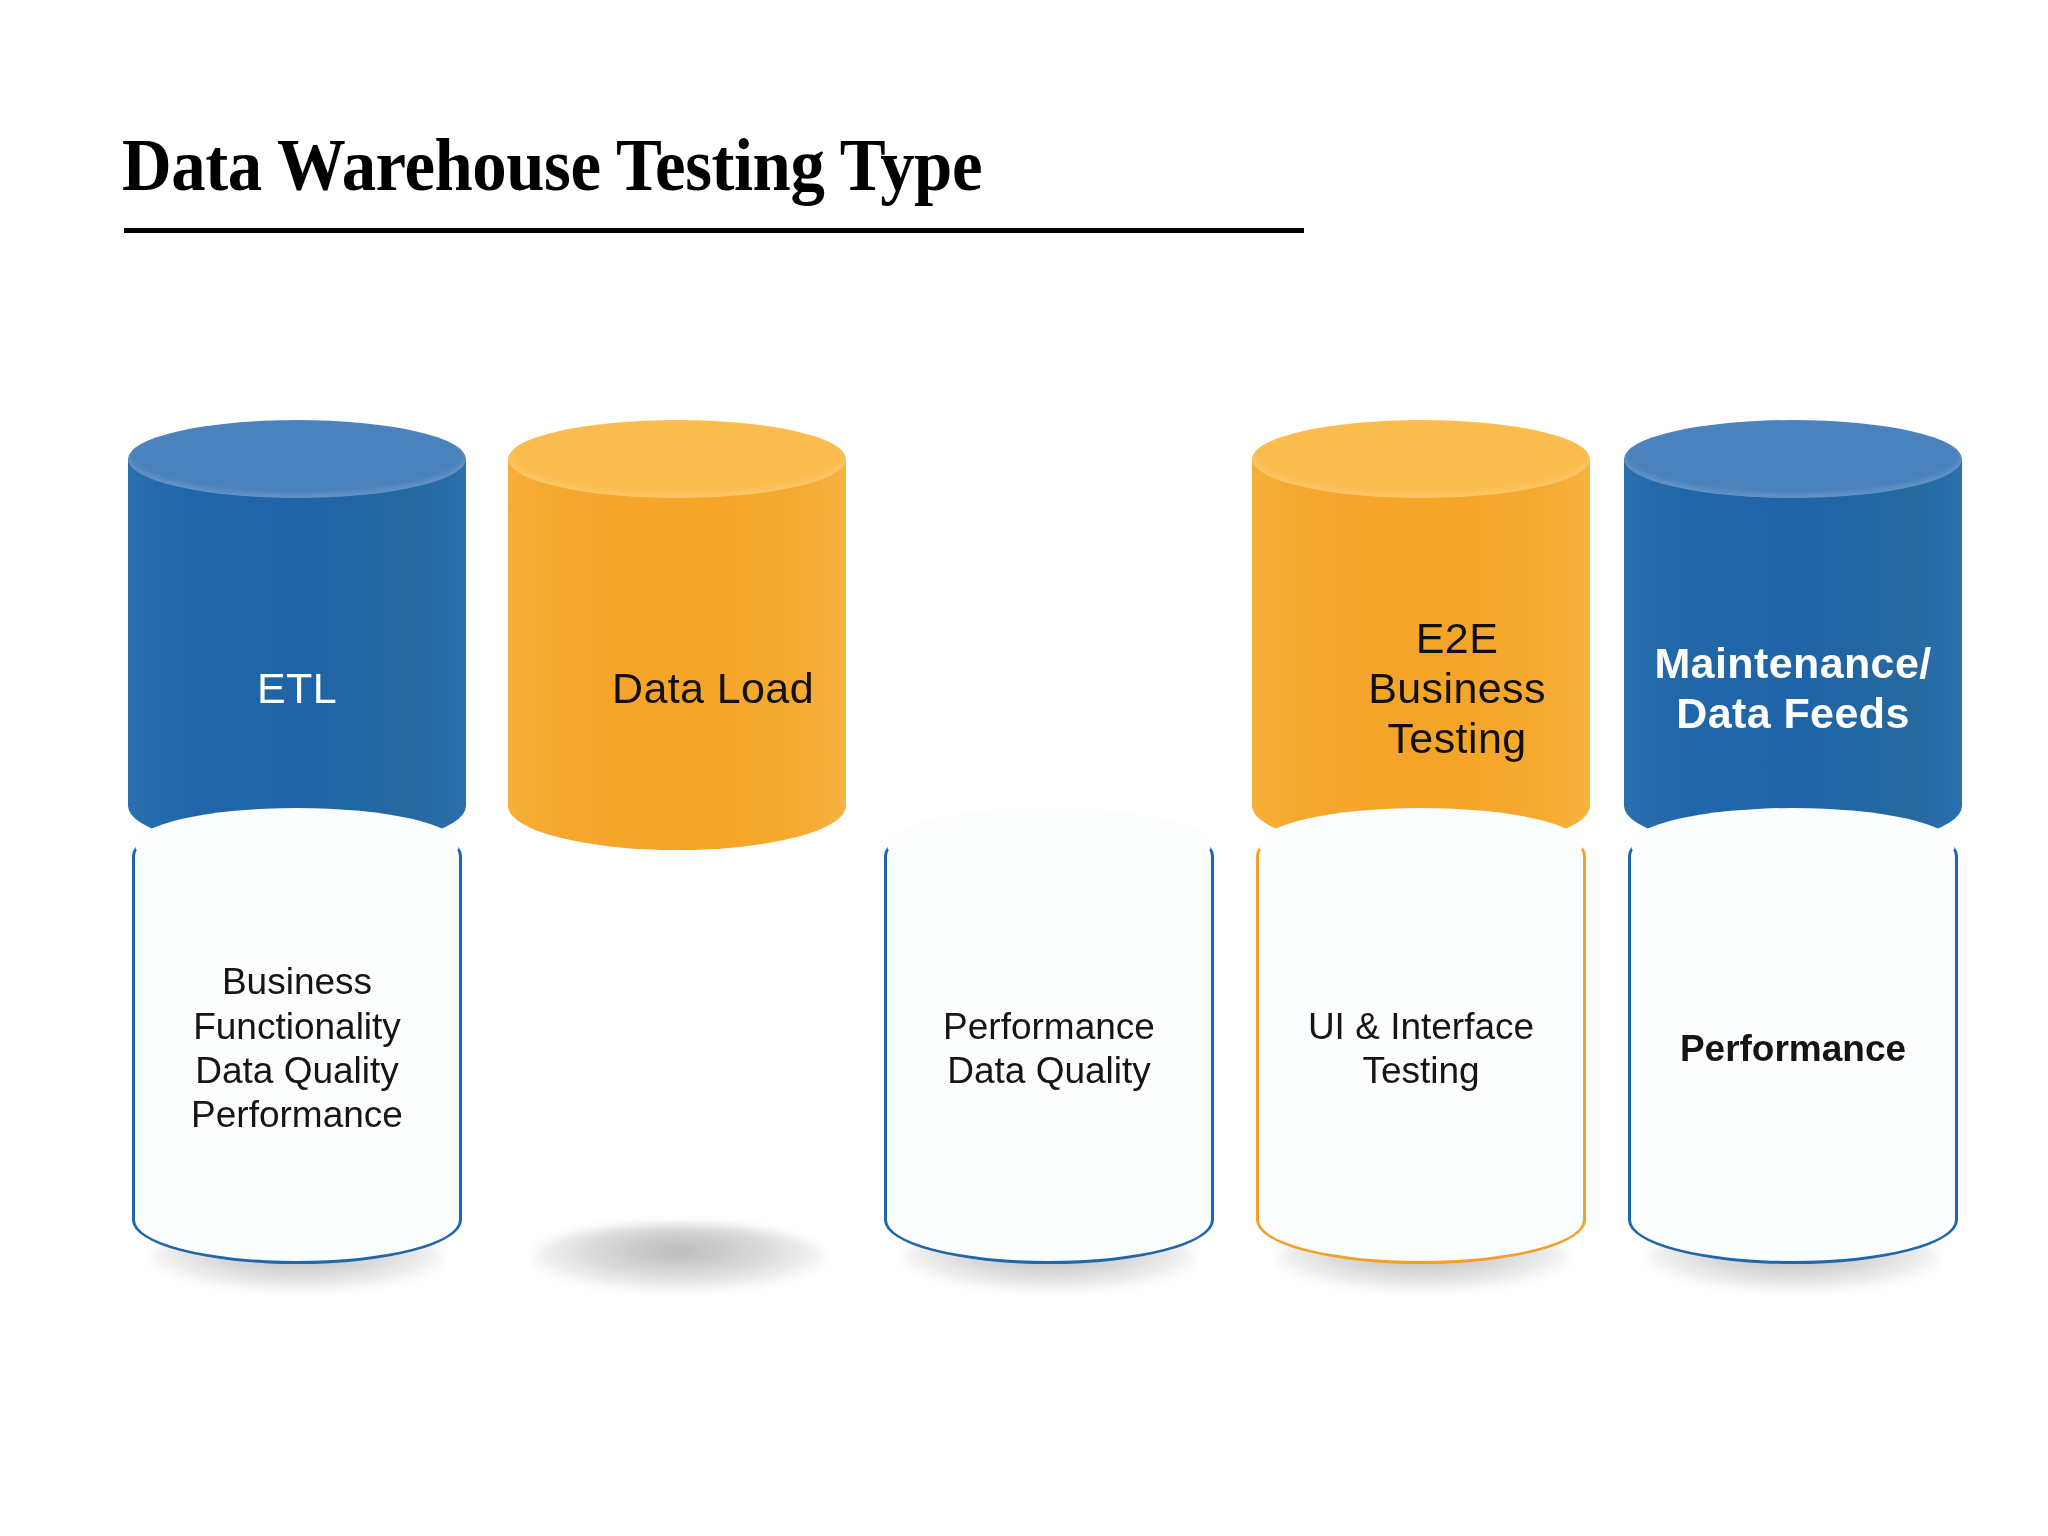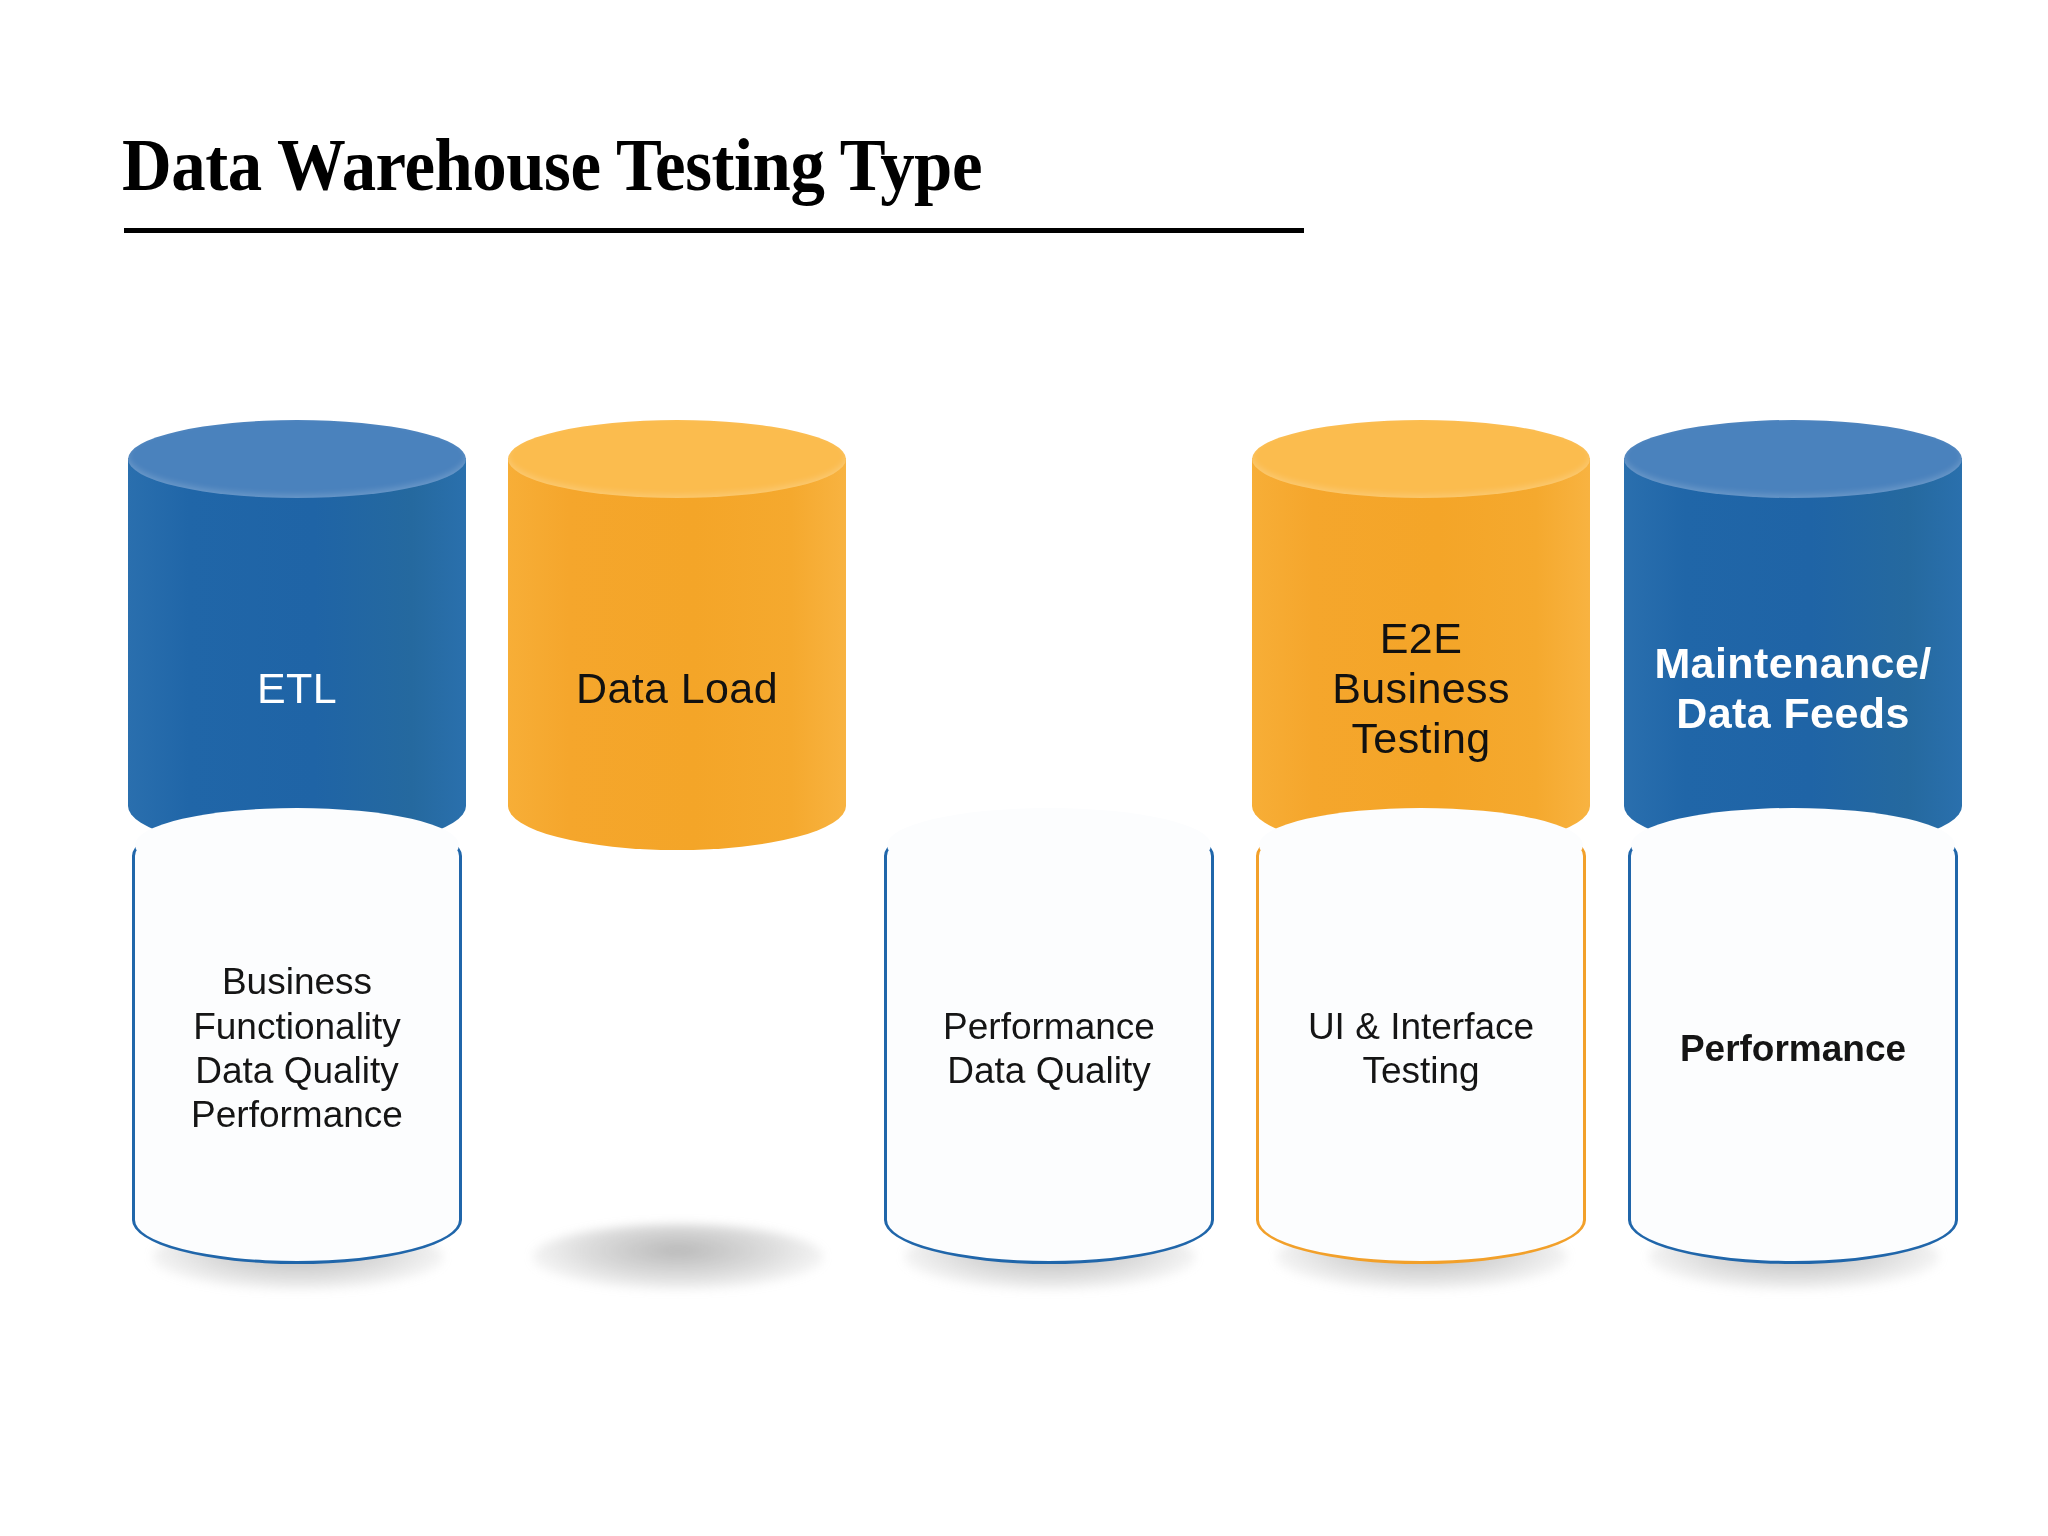--- a/index.html
+++ b/index.html
@@ -169,21 +169,21 @@
   .blue .top-label { color: #ffffff; }
 
   .orange .top-body {
     background: linear-gradient(to right,
        #F7AE37 0%, #F5A62C 18%, #F4A528 55%, #F5A92E 84%, #F8B341 100%);
   }
   .orange .top-cap {
     background: #FBBC4E;
     box-shadow: inset 0 -3px 6px rgba(255,255,255,0.20);
   }
-  .orange .top-label { color: #111111; }
+  .orange .top-label { color: #111111; padding-left: 36px; }
 </style>
 </head>
 <body>
 
 <div id="title">Data Warehouse Testing Type</div>
 <div id="title-underline"></div>
 
 <div id="diagram">
 
   <div class="cyl blue" style="left:128px;">

